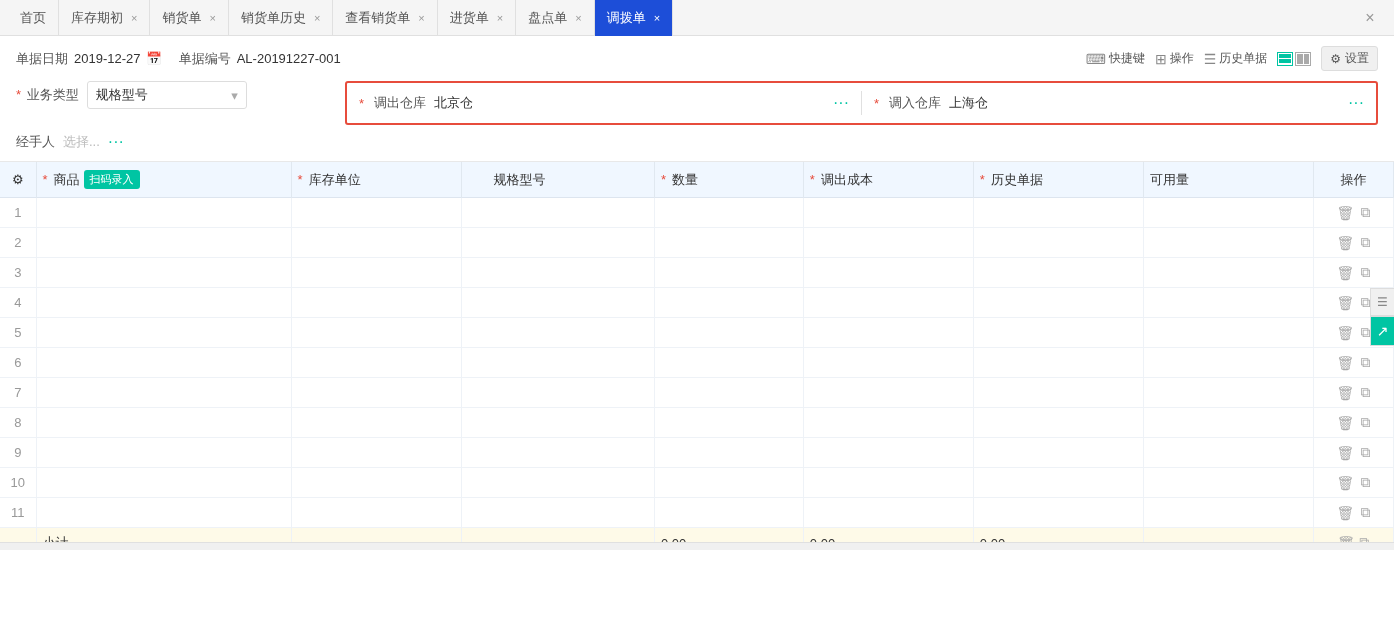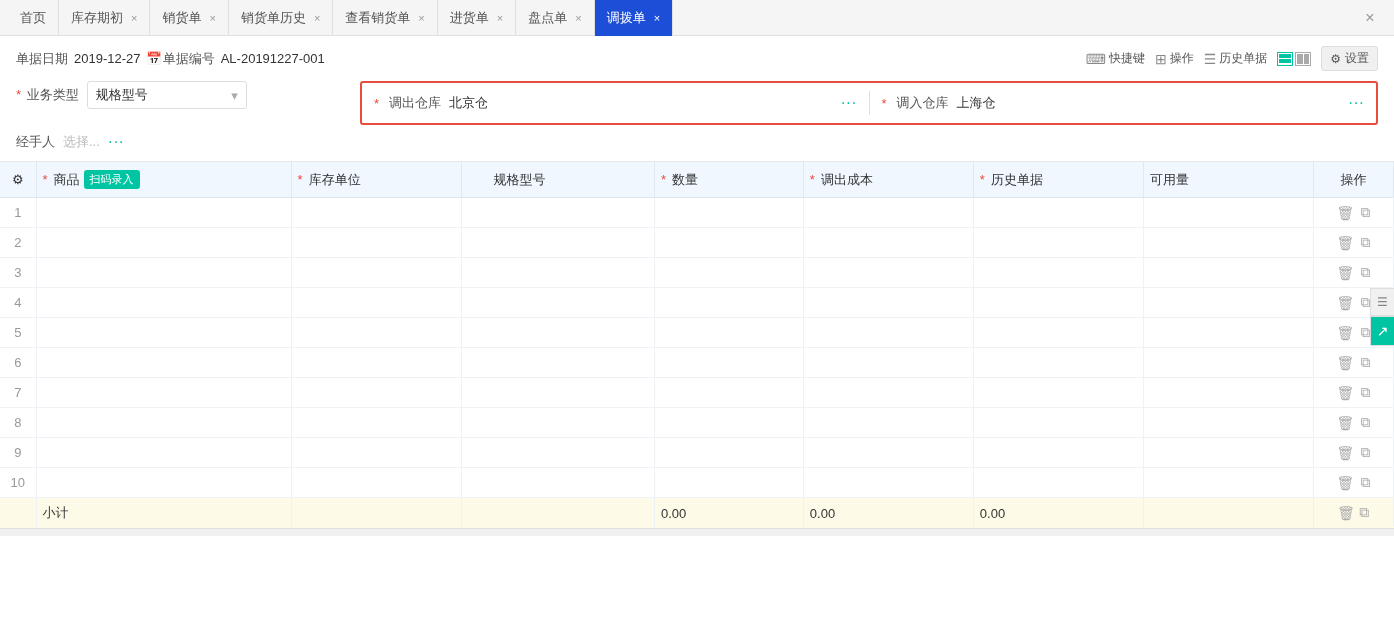--- a/index.html
+++ b/index.html
@@ -58,21 +58,21 @@
 
     
     .doc-bar {
       display: flex;
       align-items: center;
       margin-bottom: 10px;
     }
     .doc-info {
       display: flex;
       align-items: center;
-      gap: 0;
+      gap: 16px;
       flex: 1;
     }
     .doc-field {
       display: flex;
       align-items: center;
       gap: 6px;
       font-size: 13px;
     }
     .doc-field label { color: #555; }
     .doc-field .value { color: #333; font-weight: 400; }
@@ -104,21 +104,21 @@
       align-items: center;
       gap: 4px;
       font-size: 12px;
       color: #555;
     }
 
     
     .form-middle-row {
       display: flex;
       align-items: stretch;
-      gap: 24px;
+      gap: 9px;
       margin-bottom: 8px;
     }
     .form-left {
       flex: 0 0 320px;
     }
     .form-right-box {
       flex: 1;
       border: 2px solid #e74c3c;
       border-radius: 3px;
       display: flex;
@@ -584,20 +584,36 @@
       <td></td>
       <td>
         <div class="row-actions">
           <span class="action-icon">🗑</span>
           <span class="action-icon">⧉</span>
         </div>
       </td>
     </tr>
         <tr>
       <td>10</td>
+      <td style="min-width:120px;"></td>
+      <td></td>
+      <td></td>
+      <td></td>
+      <td></td>
+      <td></td>
+      <td></td>
+      <td>
+        <div class="row-actions">
+          <span class="action-icon">🗑</span>
+          <span class="action-icon">⧉</span>
+        </div>
+      </td>
+    </tr>
+        <tr>
+      <td>11</td>
       <td style="min-width:120px;"></td>
       <td></td>
       <td></td>
       <td></td>
       <td></td>
       <td></td>
       <td></td>
       <td>
         <div class="row-actions">
           <span class="action-icon">🗑</span>

